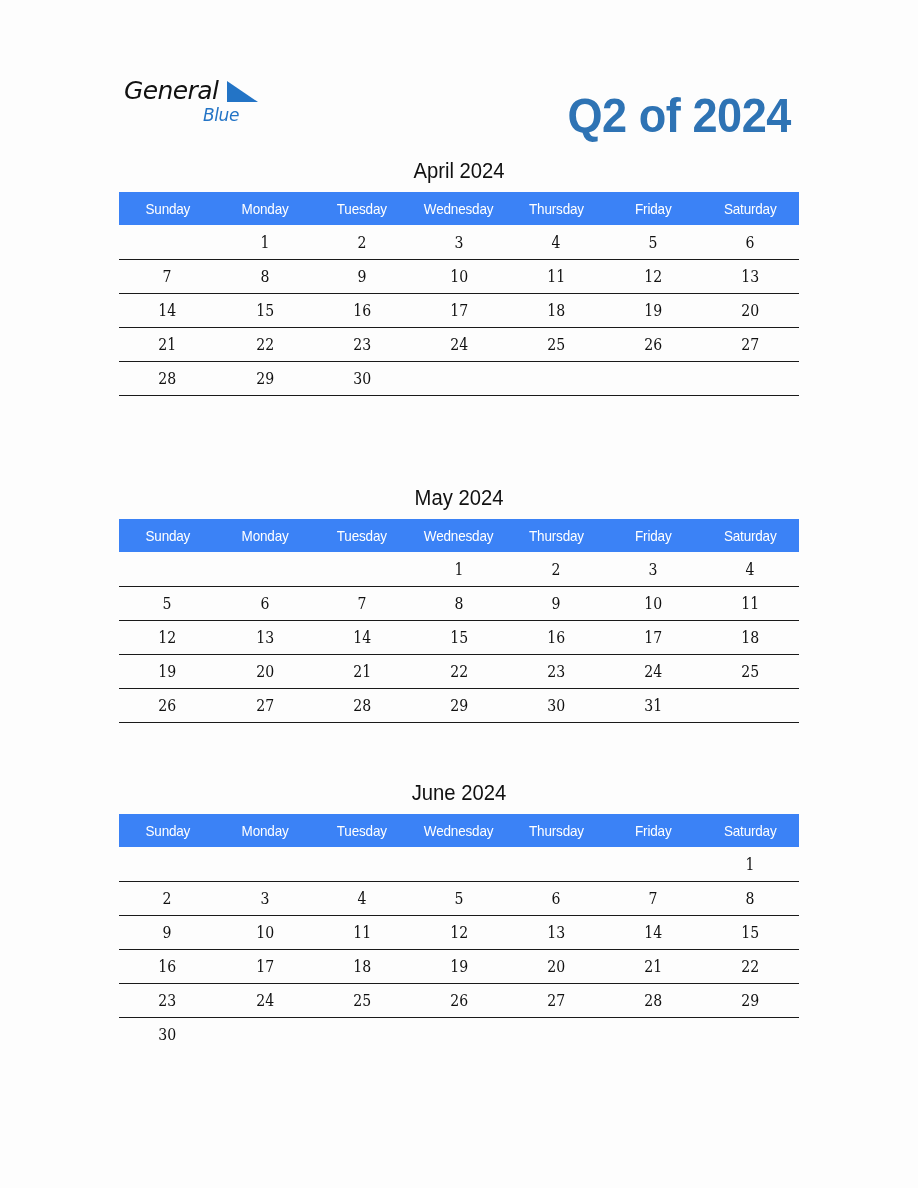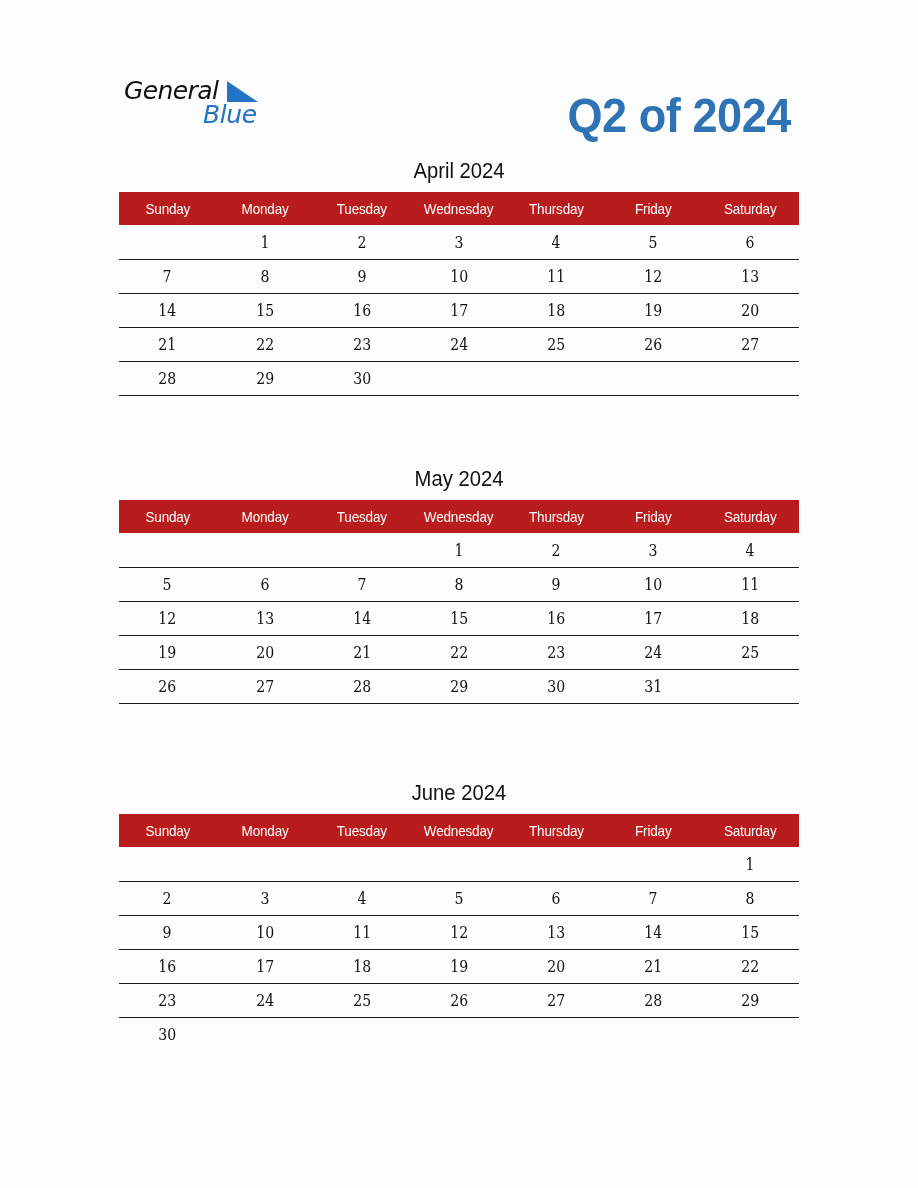--- a/index.html
+++ b/index.html
@@ -32,21 +32,21 @@
       font-size: 25px;
       letter-spacing: -0.6px;
       color: #111;
       line-height: 30px;
     }
     .logo-blue {
       position: absolute;
       left: 79px;
       top: 24px;
       font-family: "DejaVu Sans", sans-serif;
-      font-size: 25px;
+      font-size: 17px;
       letter-spacing: -0.4px;
       color: #2374c6;
       line-height: 30px;
     }
     .logo-triangle-wrap {
       position: absolute;
       left: 103px;
       top: 5px;
       width: 31px;
       height: 21px;
@@ -82,21 +82,21 @@
       height: 34px;
       line-height: 26px;
       transform: scaleX(0.92);
     }
     .cal-table {
       width: 680px;
       border-collapse: collapse;
       table-layout: fixed;
     }
     .cal-table th {
-      background: #b91c1c;
+      background: #3b82f6;
       color: #ffffff;
       font-family: "Liberation Sans", sans-serif;
       font-weight: normal;
       font-size: 15px;
       height: 33px;
       text-align: center;
       letter-spacing: -0.2px;
     }
     .cal-table th span {
       display: inline-block;
@@ -113,21 +113,21 @@
     }
     .cal-table td span {
       display: inline-block;
       transform: scaleX(0.88);
     }
     .cal-table tr.no-border td {
       border-bottom: none;
     }
 
     #month-april { top: 158px; }
-    #month-may   { top: 466px; }
+    #month-may   { top: 485px; }
     #month-june  { top: 780px; }
   </style>
 </head>
 <body>
 
 <div class="logo">
   <span class="logo-general">General</span>
   <div class="logo-triangle-wrap">
     <svg width="31" height="21" viewBox="0 0 31 21">
       <polygon points="0,0 0,21 31,21" fill="#2374c6"></polygon>

